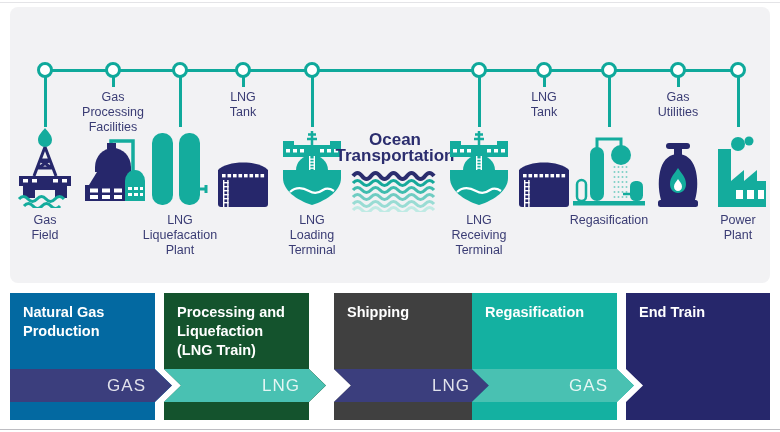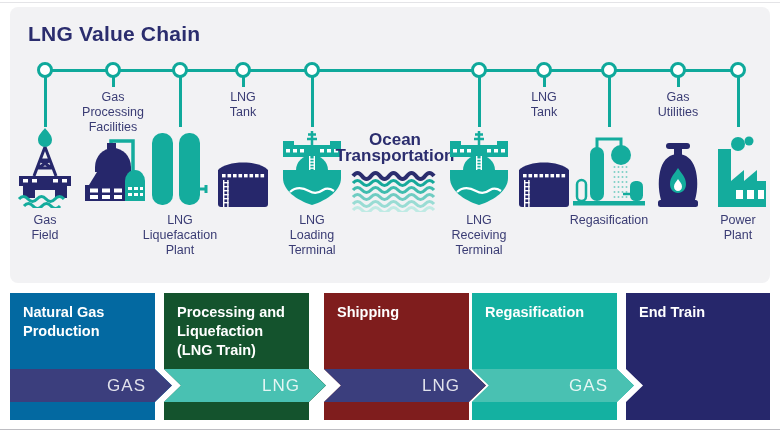--- a/index.html
+++ b/index.html
@@ -23,21 +23,20 @@
         background-image:repeating-linear-gradient(90deg,rgba(255,255,255,.05) 0 7px,rgba(255,255,255,0) 7px 14px);}
   .band-text{position:absolute;left:0;top:0;width:145px;height:33px;line-height:33px;box-sizing:border-box;
              text-align:right;padding-right:9px;font-size:17px;letter-spacing:1px;color:rgba(255,255,255,.85);font-weight:400;}
 </style>
 </head>
 <body>
 
 <div id="stage">
   <div class="hairline top"></div>
   <div class="card"></div>
-  <div class="title">LNG Value Chain</div>
   <div class="tl-line"></div>
   <div id="diagram-layer">
       <div class="tl-circle" style="left: 37px;"></div>
       <div class="tl-stem" style="left: 43.5px; height: 50px;"></div>
       <div class="station-icon" style="left: 17px; top: 128px; width: 56px; height: 80px;">
         <svg viewBox="0 0 56 80" xmlns="http://www.w3.org/2000/svg">
    <path fill="#14AC9D" d="M28,0 C31,4 35,7 35,12 a7,7 0 0 1 -14,0 C21,7 25,4 28,0 Z"></path>
    <path stroke="#26276B" stroke-width="3" fill="none" d="M28,19 L17,48 M28,19 L39,48 M22,32 H34 M19,40 H37 M22.5,32 L35,40 M33.5,32 L21,40"></path>
    <rect x="2" y="48" width="52" height="10" fill="#26276B"></rect>
    <rect x="6" y="51" width="5" height="3.5" fill="#fff"></rect>
@@ -249,21 +248,21 @@
         <div class="band" style="background: rgb(59, 62, 125); clip-path: polygon(0px 0px, 145px 0px, 162px 16.5px, 145px 33px, 0px 33px);">
           <div class="band-text">GAS</div>
         </div>
       </div>
       <div class="chain-block" style="left: 164px; width: 162px; background: #14532d; clip-path: polygon(0px 0px, 145px 0px, 145px 76px, 162px 92.5px, 145px 109px, 145px 127px, 0px 127px, 0px 109px, 17px 92.5px, 0px 76px);">
         <div class="chain-label">Processing and Liquefaction (LNG Train)</div>
         <div class="band" style="background: rgb(73, 193, 178); clip-path: polygon(0px 0px, 145px 0px, 162px 16.5px, 145px 33px, 0px 33px);">
           <div class="band-text">LNG</div>
         </div>
       </div>
-      <div class="chain-block" style="left: 324px; width: 162px; background: #7f1d1d; clip-path: polygon(0px 0px, 145px 0px, 145px 76px, 162px 92.5px, 145px 109px, 145px 127px, 0px 127px, 0px 109px, 17px 92.5px, 0px 76px);">
+      <div class="chain-block" style="left: 334px; width: 162px; background: #404040; clip-path: polygon(0px 0px, 145px 0px, 145px 76px, 162px 92.5px, 145px 109px, 145px 127px, 0px 127px, 0px 109px, 17px 92.5px, 0px 76px);">
         <div class="chain-label">Shipping</div>
         <div class="band" style="background: rgb(59, 62, 125); clip-path: polygon(0px 0px, 145px 0px, 162px 16.5px, 145px 33px, 0px 33px);">
           <div class="band-text">LNG</div>
         </div>
       </div>
       <div class="chain-block" style="left: 472px; width: 162px; background: rgb(20, 177, 161); clip-path: polygon(0px 0px, 145px 0px, 145px 76px, 162px 92.5px, 145px 109px, 145px 127px, 0px 127px, 0px 109px, 17px 92.5px, 0px 76px);">
         <div class="chain-label">Regasification</div>
         <div class="band" style="background: rgb(73, 193, 178); clip-path: polygon(0px 0px, 145px 0px, 162px 16.5px, 145px 33px, 0px 33px);">
           <div class="band-text">GAS</div>
         </div>

